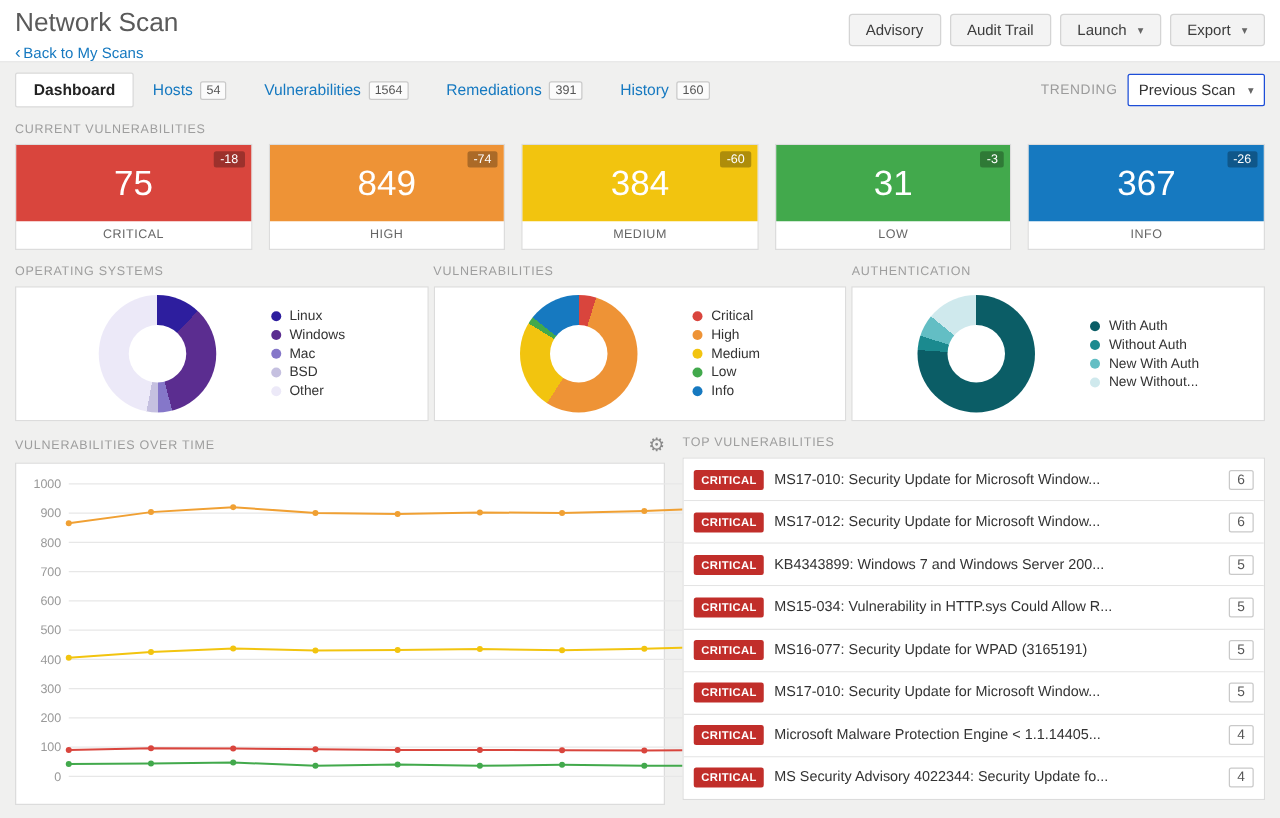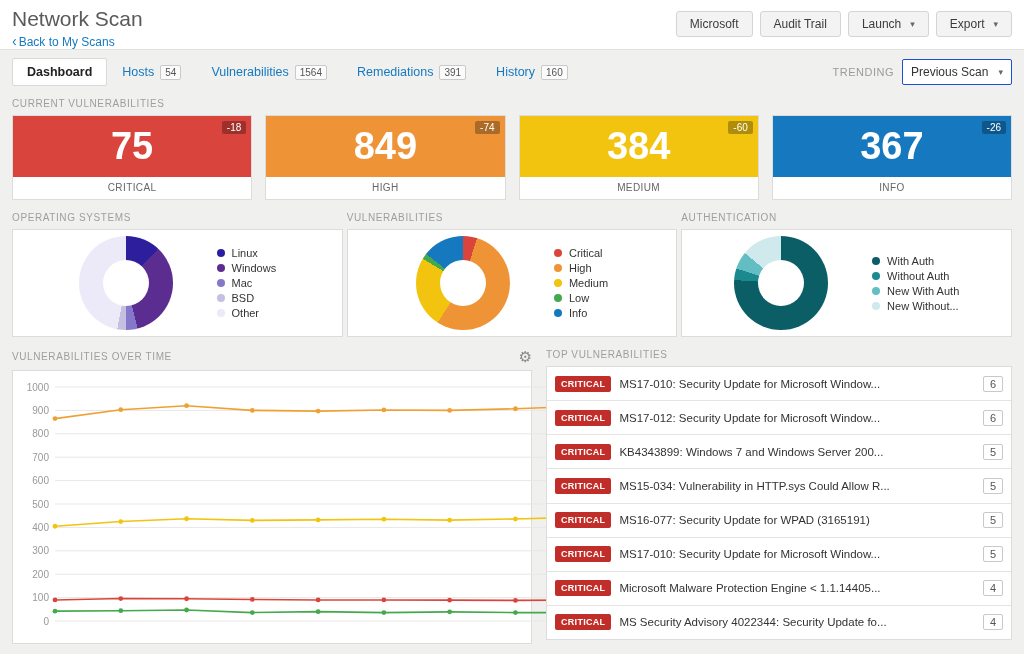--- a/index.html
+++ b/index.html
@@ -57,21 +57,21 @@
     display: flex; align-items: center; justify-content: space-between;
     background: #fff; border: 1px solid #1d4ed8; border-radius: 2px;
     padding: 5px 8px; font-size: 12px; color: #333; cursor: pointer; min-width: 110px;
   }
   
   .section-label { font-size: 10px; color: #9e9e9e; letter-spacing: 0.6px; margin: 12px 0 6px 0; }
   
   .cards { display: flex; gap: 13px; }
   .card { flex: 1; background: #fff; border: 1px solid #dcdcdc; cursor: pointer; }
   .card-top { position: relative; height: 61px; display: flex; align-items: center; justify-content: center; }
-  .card-value { font-size: 38px; color: #fff; font-weight: 700; }
+  .card-value { font-size: 28px; color: #fff; font-weight: 400; }
   .card-delta {
     position: absolute; top: 5px; right: 5px;
     background: rgba(0,0,0,0.28); color: #fff; font-size: 10px;
     padding: 1px 5px; border-radius: 2px;
   }
   .card-label { text-align: center; font-size: 10px; color: #666; padding: 5px 0 6px 0; letter-spacing: 0.4px; }
   
   .donut-row { display: flex; gap: 4px; }
   .donut-col { flex: 1; min-width: 0; }
   .panel { background: #fff; border: 1px solid #dcdcdc; }
@@ -111,21 +111,21 @@
 
 <div class="header">
   <div>
     <div class="page-title">Network Scan</div>
     <div class="back-link">
       <span class="chev">‹</span><span>Back to My Scans</span>
     </div>
   </div>
   <div class="header-buttons">
     <button class="btn">
-        <span>Microsoft</span>
+        <span>Advisory</span>
       </button>
     <button class="btn">
         <span>Audit Trail</span>
       </button>
     <button class="btn">
         <span>Launch</span>
         <span class="caret-icon">▾</span>
       </button>
     <button class="btn">
         <span>Export</span>
@@ -182,20 +182,27 @@
         <span class="card-delta">-74</span>
       </div>
       <div class="card-label">HIGH</div>
     </div>
     <div class="card">
       <div class="card-top" style="background: rgb(242, 196, 15);">
         <span class="card-value">384</span>
         <span class="card-delta">-60</span>
       </div>
       <div class="card-label">MEDIUM</div>
+    </div>
+    <div class="card">
+      <div class="card-top" style="background: rgb(66, 169, 76);">
+        <span class="card-value">31</span>
+        <span class="card-delta">-3</span>
+      </div>
+      <div class="card-label">LOW</div>
     </div>
     <div class="card">
       <div class="card-top" style="background: rgb(22, 121, 192);">
         <span class="card-value">367</span>
         <span class="card-delta">-26</span>
       </div>
       <div class="card-label">INFO</div>
     </div>
   </div>
 

